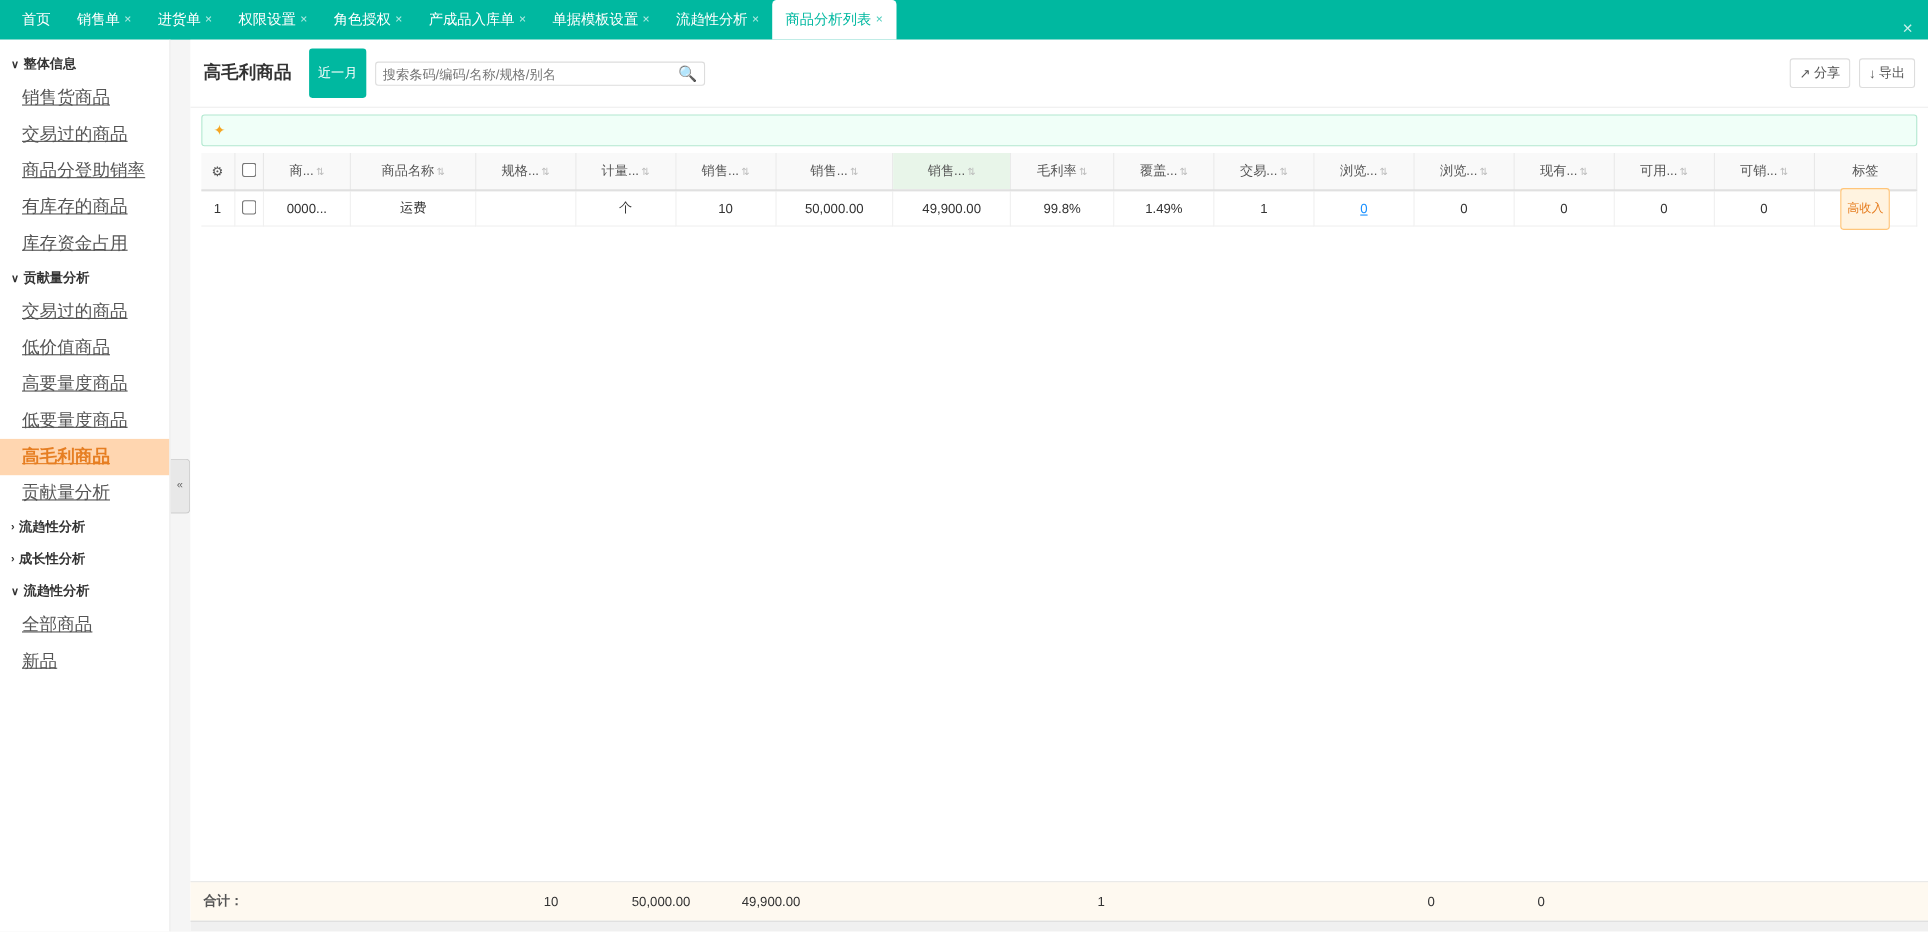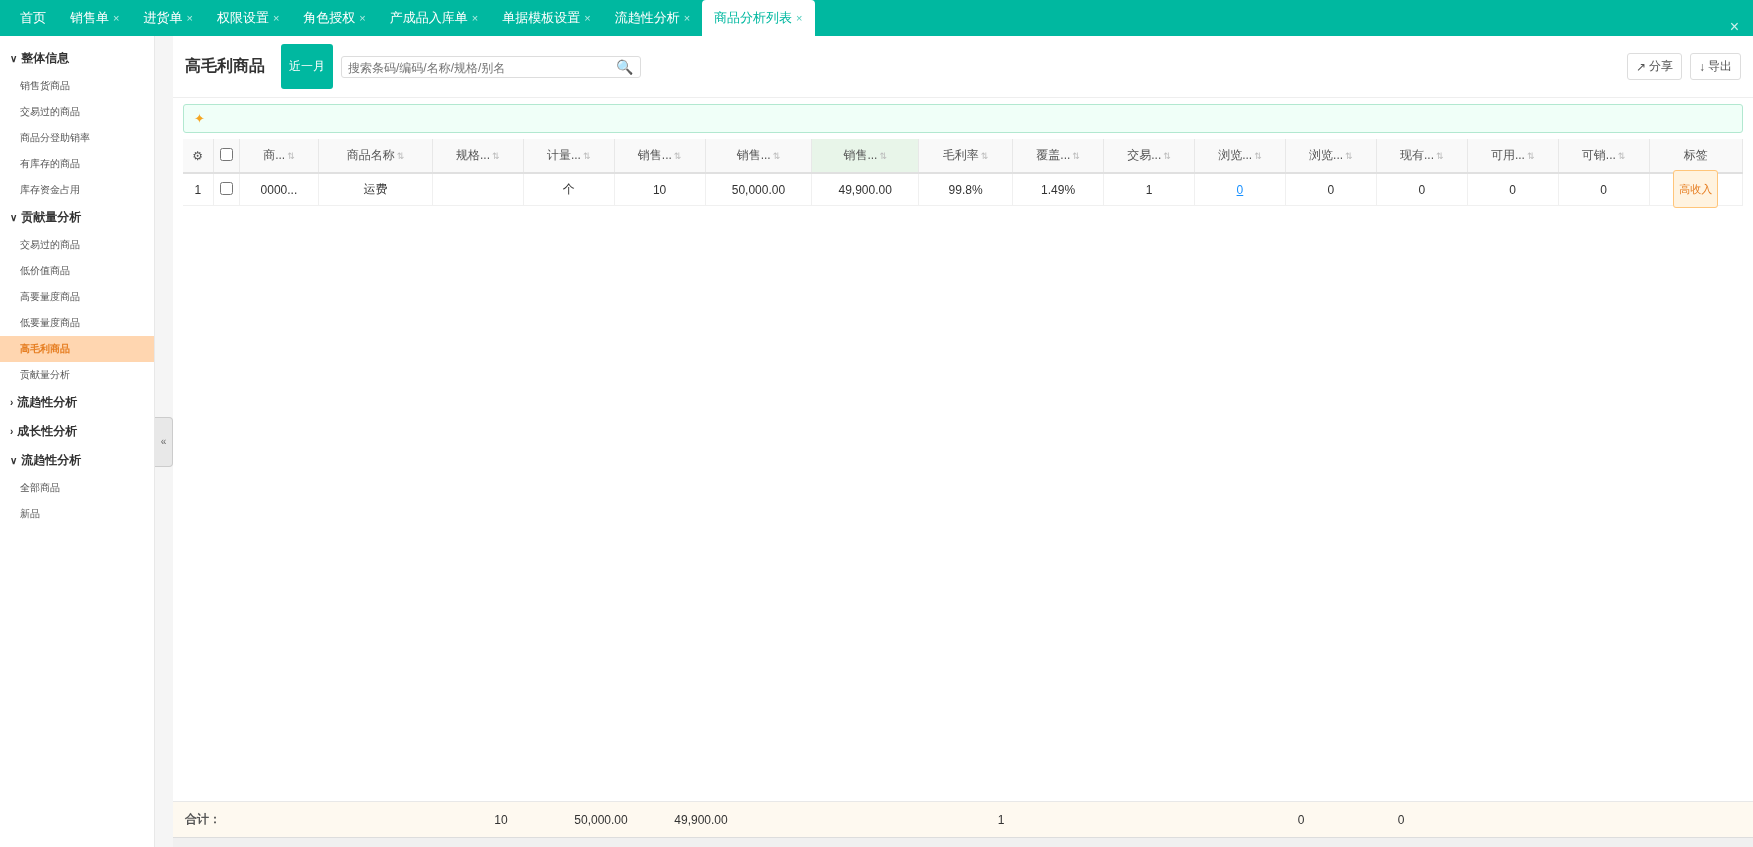--- a/index.html
+++ b/index.html
@@ -56,26 +56,27 @@
       align-items: center;
       padding: 6px 10px;
       font-size: 12px;
       color: #333;
       font-weight: bold;
       cursor: pointer;
     }
     .sidebar-group-title .arrow { margin-right: 4px; font-size: 10px; }
     .sidebar-item {
       padding: 6px 10px 6px 20px;
-      font-size: 10px;
+      font-size: 16px;
       color: #555;
       cursor: pointer;
       white-space: nowrap;
       overflow: hidden;
       text-overflow: ellipsis;
+      text-decoration: underline;
     }
     .sidebar-item.active { background: #ffd6b0; color: #e67e22; font-weight: bold; }
 
     
     .content {
       flex: 1;
       display: flex;
       flex-direction: column;
       overflow: hidden;
       background: #fff;

